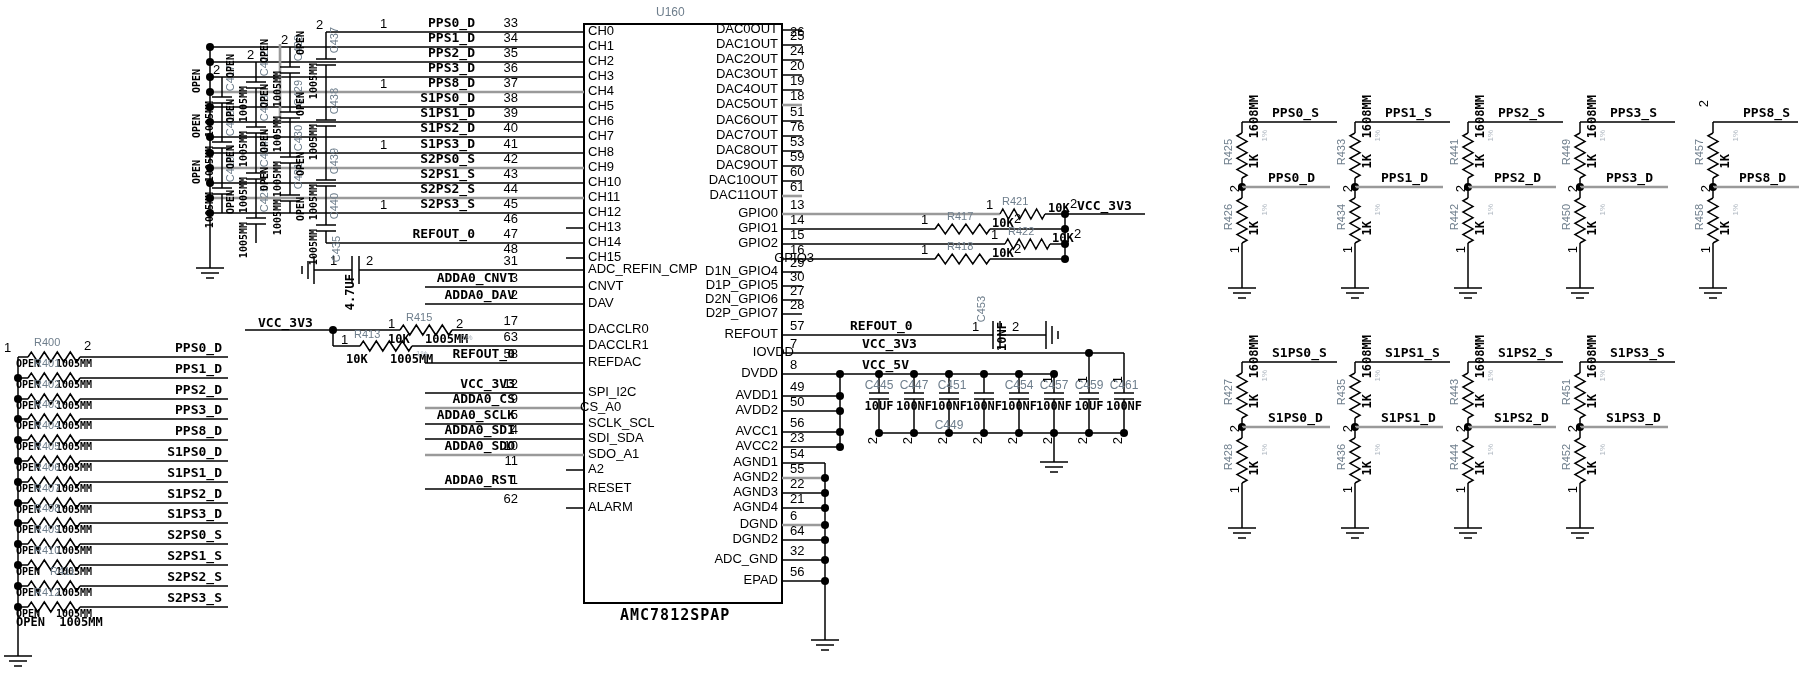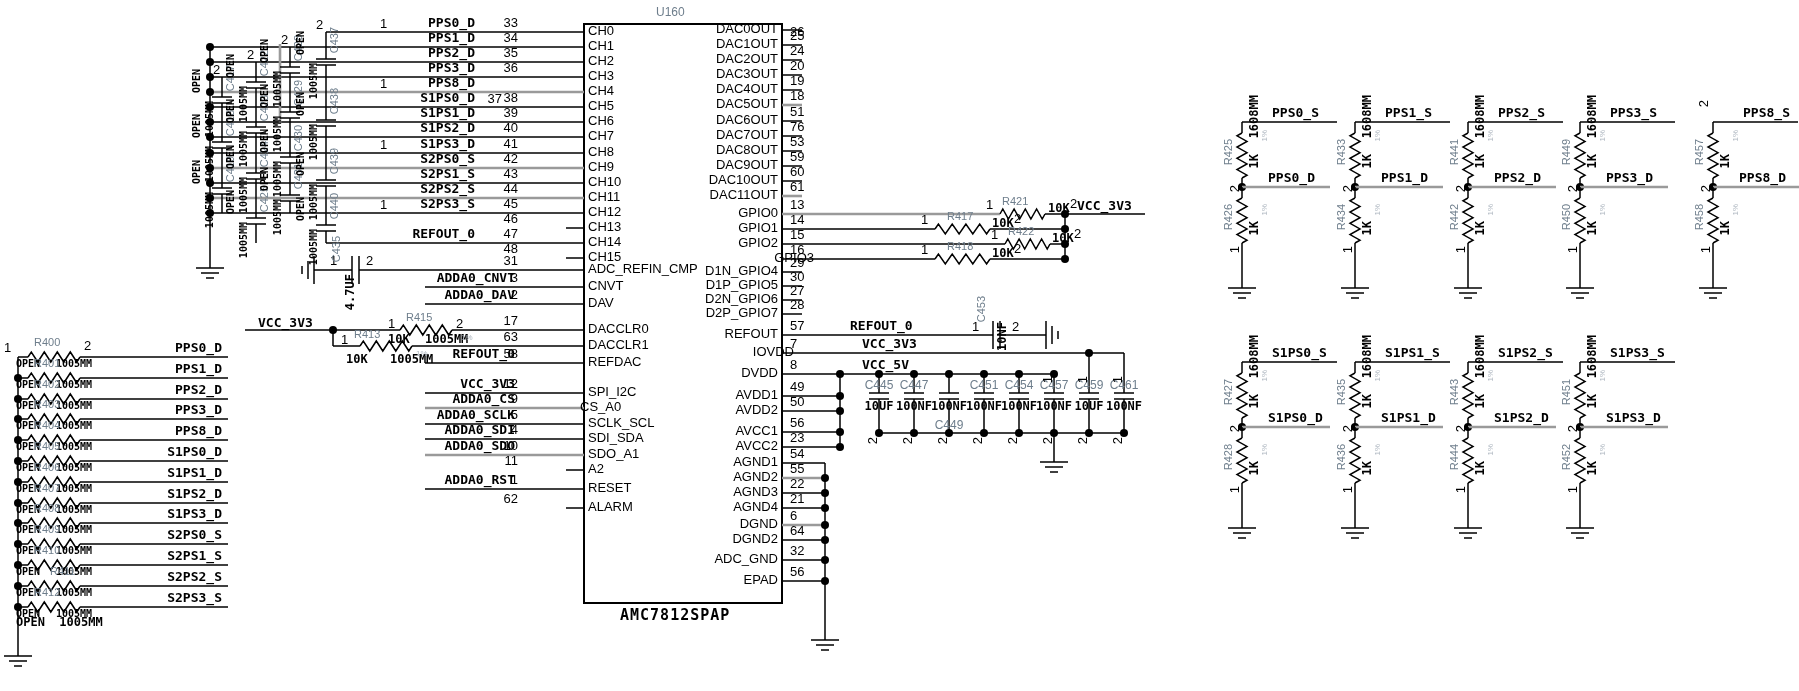--- a/index.html
+++ b/index.html
@@ -446,21 +446,21 @@
     <div class="pname" style="left: 588px; top: 39px;">CH1</div>
     <div class="pnum ra" style="left: 480px; top: 31px; width: 38px;">34</div>
     <div class="net ra" style="left: 335px; top: 31px; width: 140px;">PPS1_D</div>
     <div class="pname" style="left: 588px; top: 54px;">CH2</div>
     <div class="pnum ra" style="left: 480px; top: 46px; width: 38px;">35</div>
     <div class="net ra" style="left: 335px; top: 46px; width: 140px;">PPS2_D</div>
     <div class="pname" style="left: 588px; top: 69px;">CH3</div>
     <div class="pnum ra" style="left: 480px; top: 61px; width: 38px;">36</div>
     <div class="net ra" style="left: 335px; top: 61px; width: 140px;">PPS3_D</div>
     <div class="pname" style="left: 588px; top: 84px;">CH4</div>
-    <div class="pnum ra" style="left: 464px; top: 76px; width: 38px; margin-top: 16px;">37</div>
+    <div class="pnum ra" style="left: 480px; top: 76px; width: 38px;">37</div>
     <div class="net ra" style="left: 335px; top: 76px; width: 140px;">PPS8_D</div>
     <div class="pname" style="left: 588px; top: 99px;">CH5</div>
     <div class="pnum ra" style="left: 480px; top: 91px; width: 38px;">38</div>
     <div class="net ra" style="left: 335px; top: 91px; width: 140px;">S1PS0_D</div>
     <div class="pname" style="left: 588px; top: 114px;">CH6</div>
     <div class="pnum ra" style="left: 480px; top: 106px; width: 38px;">39</div>
     <div class="net ra" style="left: 335px; top: 106px; width: 140px;">S1PS1_D</div>
     <div class="pname" style="left: 588px; top: 129px;">CH7</div>
     <div class="pnum ra" style="left: 480px; top: 121px; width: 38px;">40</div>
     <div class="net ra" style="left: 335px; top: 121px; width: 140px;">S1PS2_D</div>
@@ -688,21 +688,21 @@
     <div class="net" style="left: 862px; top: 358px;">VCC_5V</div>
     <div class="bref ca" style="left: 862px; top: 379px; width: 34px;">C445</div>
     <div class="val ca" style="left: 857px; top: 400px; width: 44px;">10UF</div>
     <div class="pnum rot" style="left: 866px; top: 437px;">2</div>
     <div class="bref ca" style="left: 897px; top: 379px; width: 34px;">C447</div>
     <div class="val ca" style="left: 892px; top: 400px; width: 44px;">100NF</div>
     <div class="pnum rot" style="left: 901px; top: 437px;">2</div>
     <div class="bref ca" style="left: 932px; top: 379px; width: 34px; margin-top: 40px;">C449</div>
     <div class="val ca" style="left: 927px; top: 400px; width: 44px;">100NF</div>
     <div class="pnum rot" style="left: 936px; top: 437px;">2</div>
-    <div class="bref ca" style="left: 967px; top: 379px; width: 34px;">C451</div>
+    <div class="bref ca" style="left: 935px; top: 379px; width: 34px;">C451</div>
     <div class="val ca" style="left: 962px; top: 400px; width: 44px;">100NF</div>
     <div class="pnum rot" style="left: 971px; top: 437px;">2</div>
     <div class="bref ca" style="left: 1002px; top: 379px; width: 34px;">C454</div>
     <div class="val ca" style="left: 997px; top: 400px; width: 44px;">100NF</div>
     <div class="pnum rot" style="left: 1006px; top: 437px;">2</div>
     <div class="bref ca" style="left: 1037px; top: 379px; width: 34px;">C457</div>
     <div class="val ca" style="left: 1032px; top: 400px; width: 44px;">100NF</div>
     <div class="pnum rot" style="left: 1041px; top: 437px;">2</div>
     <div class="pnum rot" style="left: 1041px; top: 376px;">1</div>
     <div class="bref ca" style="left: 1072px; top: 379px; width: 34px;">C459</div>

